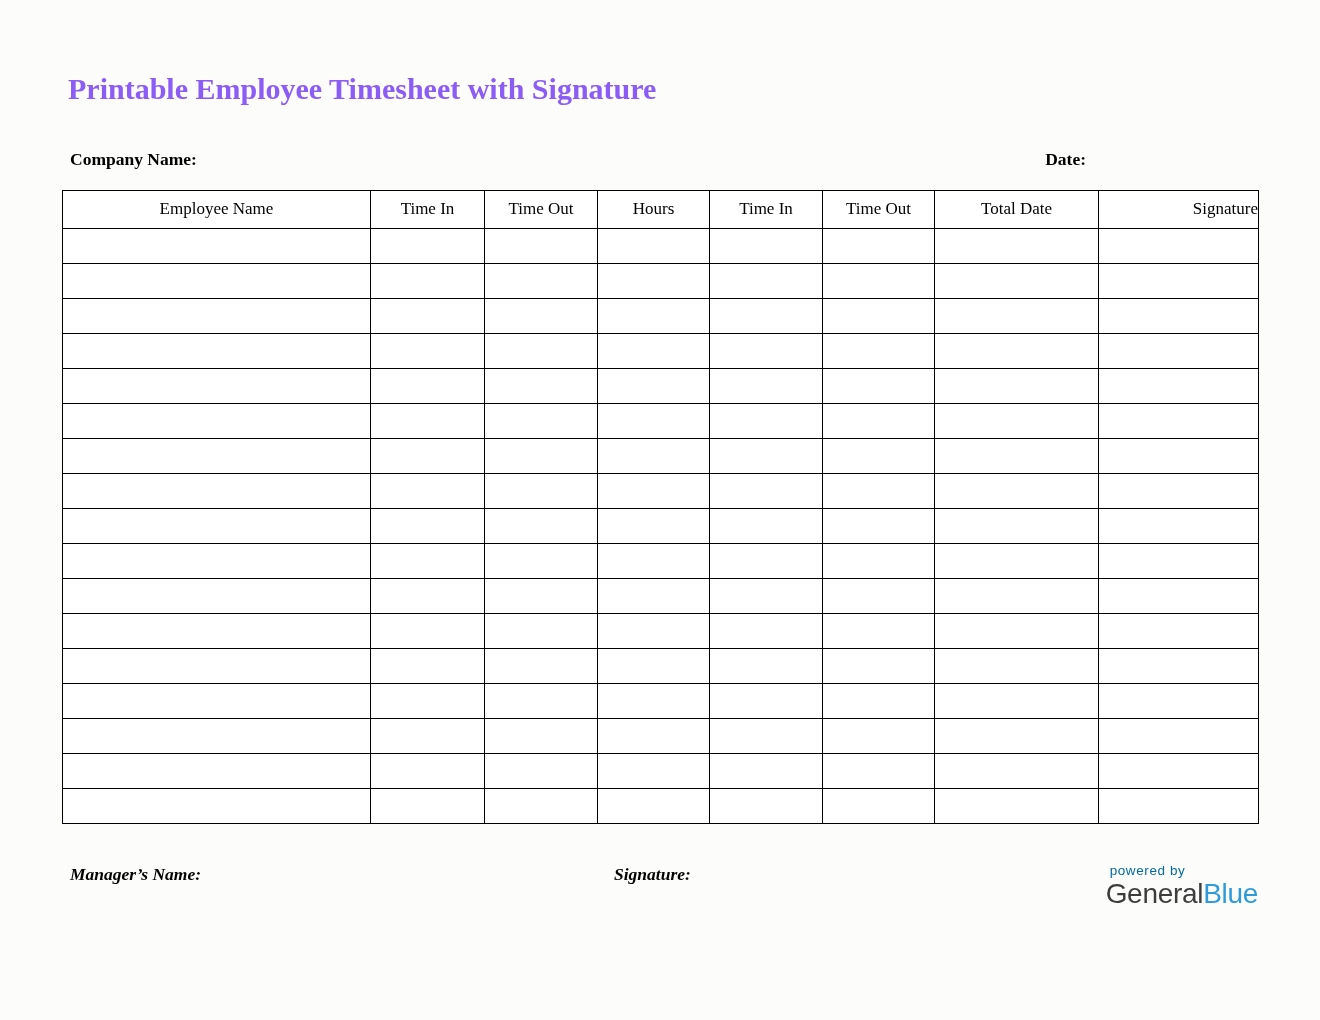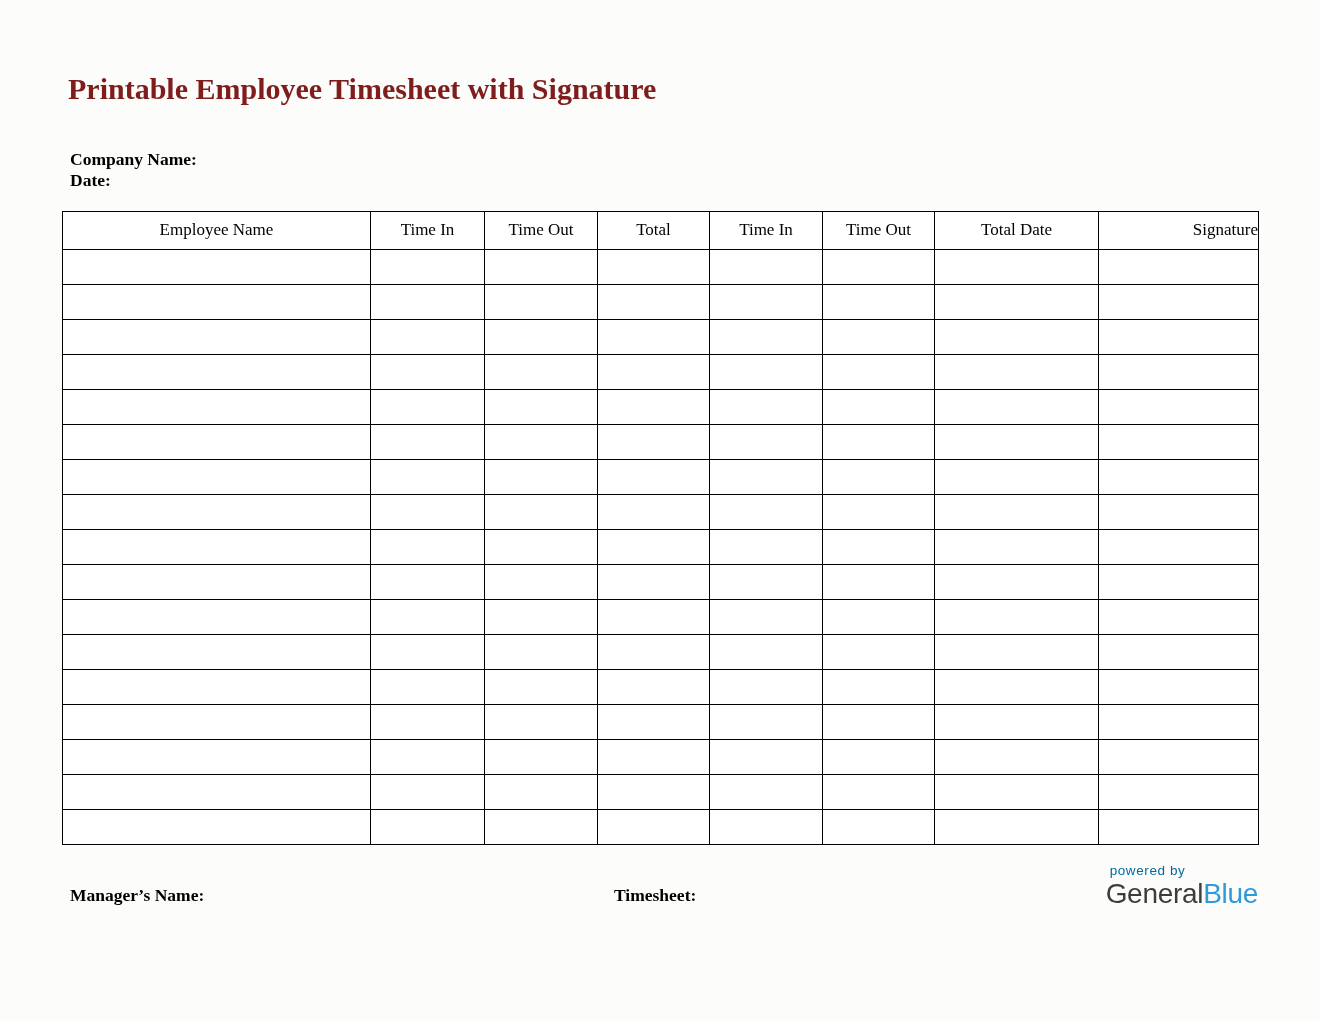--- a/index.html
+++ b/index.html
@@ -15,37 +15,36 @@
     width: 1320px;
     height: 1020px;
     padding: 0 62px;
   }
   .page-title {
     padding-top: 72px;
     padding-left: 6px;
     font-size: 30px;
     line-height: 1.15;
     font-weight: bold;
-    color: #7f1d1d;
+    color: #8b5cf6;
     font-family: "Liberation Serif", serif;
   }
   .meta-row {
     display: flex;
     justify-content: space-between;
     align-items: baseline;
     margin-top: 42px;
     padding-left: 8px;
-    flex-direction: column;
   }
   .label {
     font-weight: bold;
     font-size: 17.5px;
     font-family: "Liberation Serif", serif;
   }
-  .date-label { }
+  .date-label { margin-right: 172px; }
 
   table.timesheet {
     width: 1196px;
     margin-top: 20px;
     border-collapse: collapse;
     table-layout: fixed;
   }
   .timesheet th, .timesheet td {
     border: 1px solid #000;
     background: #fff;
@@ -64,20 +63,21 @@
   .timesheet th:nth-child(4) { width: 112px; }
   .timesheet th:nth-child(5) { width: 113px; }
   .timesheet th:nth-child(6) { width: 112px; }
   .timesheet th:nth-child(7) { width: 164px; }
   .timesheet th:nth-child(8) { width: 160px; text-align: right; }
 
   .footer-row {
     position: relative;
     margin-top: 40px;
     height: 24px;
+    font-style: italic;
   }
   .manager-label { position: absolute; left: 8px; top: 0; }
   .sig-label { position: absolute; left: 552px; top: 0; }
 
   .branding {
     position: absolute;
     right: 62px;
     top: 864px;
     text-align: left;
     font-family: "Liberation Sans", sans-serif;
@@ -108,21 +108,21 @@
     <span class="label">Company Name:</span>
     <span class="label date-label">Date:</span>
   </div>
 
   <table class="timesheet">
     <thead>
       <tr id="header-row">
           <th>Employee Name</th>
           <th>Time In</th>
           <th>Time Out</th>
-          <th>Total</th>
+          <th>Hours</th>
           <th>Time In</th>
           <th>Time Out</th>
           <th>Total Date</th>
           <th>Signature</th>
         </tr>
     </thead>
     <tbody id="table-body">
         <tr>
           <td></td>
           <td></td>
@@ -291,21 +291,21 @@
           <td></td>
           <td></td>
           <td></td>
           <td></td>
         </tr>
       </tbody>
   </table>
 
   <div class="footer-row">
     <span class="label manager-label">Manager’s Name:</span>
-    <span class="label sig-label">Timesheet:</span>
+    <span class="label sig-label">Signature:</span>
   </div>
 
   <div class="branding">
     <div class="powered-by">powered by</div>
     <div class="brand"><span>General</span><span class="blue">Blue</span></div>
   </div>
 
 </div>
 
 </body></html>

